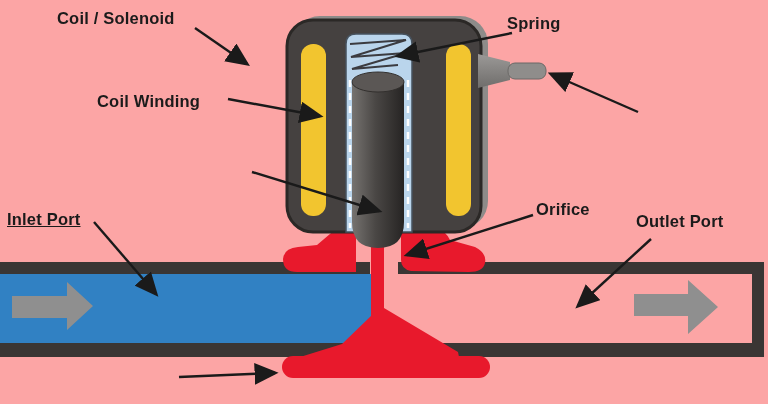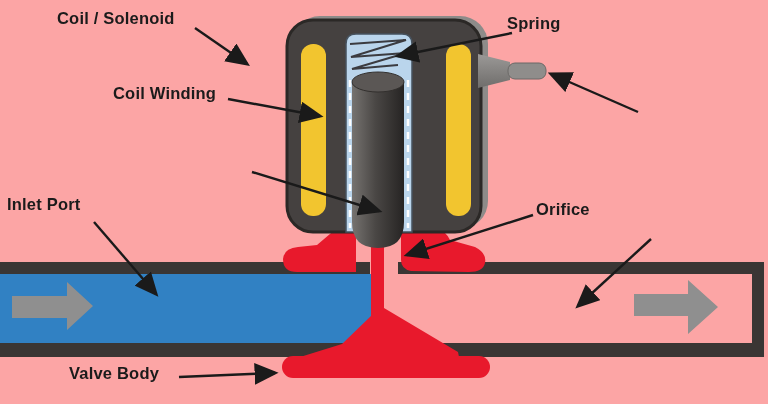--- a/index.html
+++ b/index.html
@@ -13,23 +13,23 @@
   .diagram-svg{position:absolute;left:0;top:0;}
   .label{
     position:absolute;
     font-size:16.5px;
     font-weight:700;
     color:#1b1b1b;
     white-space:nowrap;
     letter-spacing:0.2px;
   }
   .l-coil-solenoid{left:57px;top:9px;}
-  .l-coil-winding{left:97px;top:84px;margin-left:16px;}
+  .l-coil-winding{left:97px;top:92px;}
   .l-plunger{left:79px;top:158px;}
-  .l-inlet{left:7px;top:195px;}
+  .l-inlet{left:7px;top:210px;text-decoration:underline;}
   .l-spring{left:507px;top:14px;}
   .l-leadwire{left:606px;top:114px;}
   .l-orifice{left:536px;top:200px;}
   .l-outlet{left:636px;top:212px;}
   .l-valvebody{left:69px;top:364px;}
 </style>
 </head>
 <body>
 
 <div class="canvas">
@@ -96,15 +96,15 @@
       <line x1="651" y1="239" x2="578" y2="306" marker-end="url(#ah)"></line>
       <line x1="179" y1="377" x2="275" y2="373" marker-end="url(#ah)"></line>
     </g>
   </svg>
 
   <div class="label l-coil-solenoid">Coil / Solenoid</div>
   <div class="label l-coil-winding">Coil Winding</div>
   <div class="label l-inlet">Inlet Port</div>
   <div class="label l-spring">Spring</div>
   <div class="label l-orifice">Orifice</div>
-  <div class="label l-valvebody">Valve Body</div>
+  <div class="label l-outlet">Outlet Port</div>
 
 </div>
 
 </body></html>

